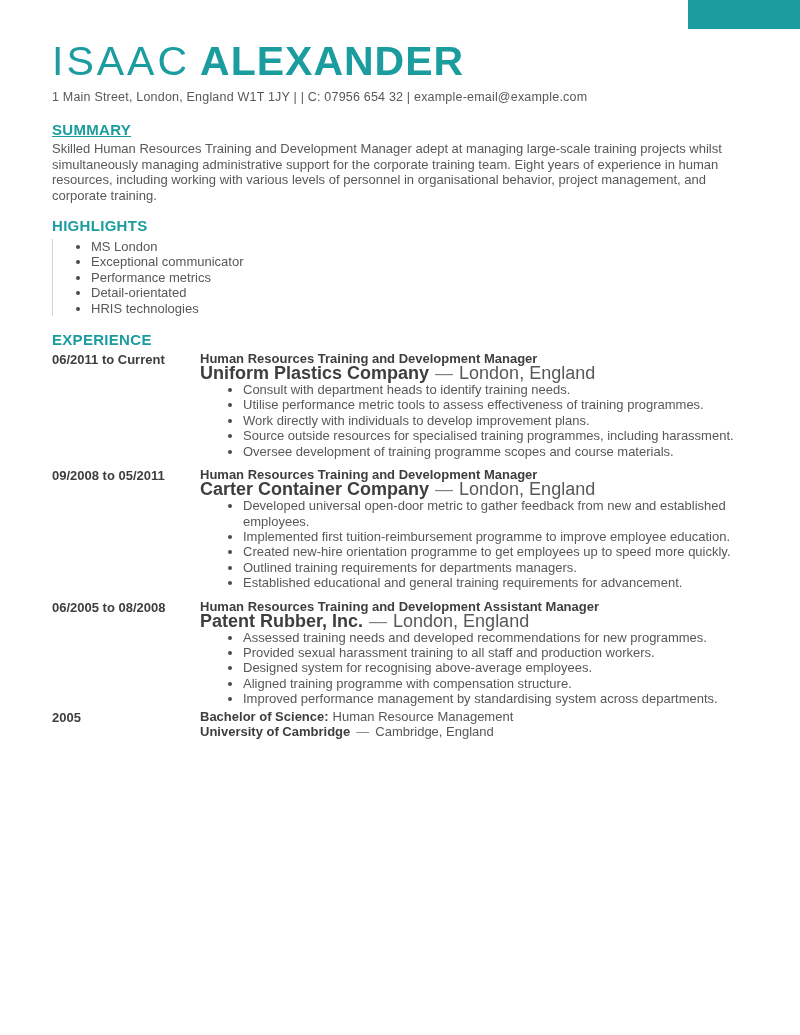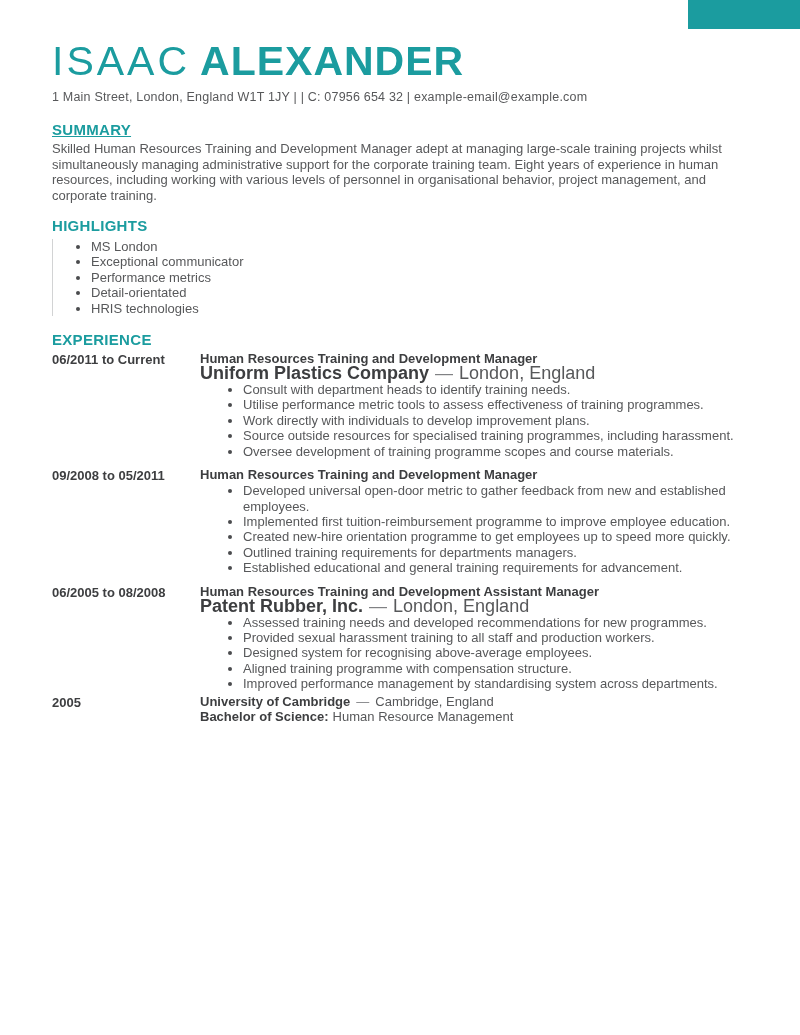--- a/index.html
+++ b/index.html
@@ -122,20 +122,23 @@
           <li>Source outside resources for specialised training programmes, including harassment.</li>
           <li>Oversee development of training programme scopes and course materials.</li>
         </ul>
       </div>
     </div>
 
     <div class="job">
       <div class="job-dates">09/2008 to 05/2011</div>
       <div class="job-main">
         <div class="job-title">Human Resources Training and Development Manager</div>
+        <div class="company-line">
+          <span class="company">Carter Container Company</span><span class="dash">—</span><span class="location">London, England</span>
+        </div>
         <ul>
           <li>Developed universal open-door metric to gather feedback from new and established employees.</li>
           <li>Implemented first tuition-reimbursement programme to improve employee education.</li>
           <li>Created new-hire orientation programme to get employees up to speed more quickly.</li>
           <li>Outlined training requirements for departments managers.</li>
           <li>Established educational and general training requirements for advancement.</li>
         </ul>
       </div>
     </div>
 
@@ -153,22 +156,22 @@
           <li>Aligned training programme with compensation structure.</li>
           <li>Improved performance management by standardising system across departments.</li>
         </ul>
       </div>
     </div>
 
     <div class="edu-row">
       <div class="edu-year">2005</div>
       <div class="edu-main">
         <div class="edu-line">
-          <span class="school">University of Cambridge</span><span class="dash">—</span><span class="location">Cambridge, England</span>
+          <span class="degree">Bachelor of Science:</span><span class="field">Human Resource Management</span>
         </div>
         <div class="edu-line">
-          <span class="degree">Bachelor of Science:</span><span class="field">Human Resource Management</span>
+          <span class="school">University of Cambridge</span><span class="dash">—</span><span class="location">Cambridge, England</span>
         </div>
       </div>
     </div>
 
   </div>
 </div>
 
 </body></html>

